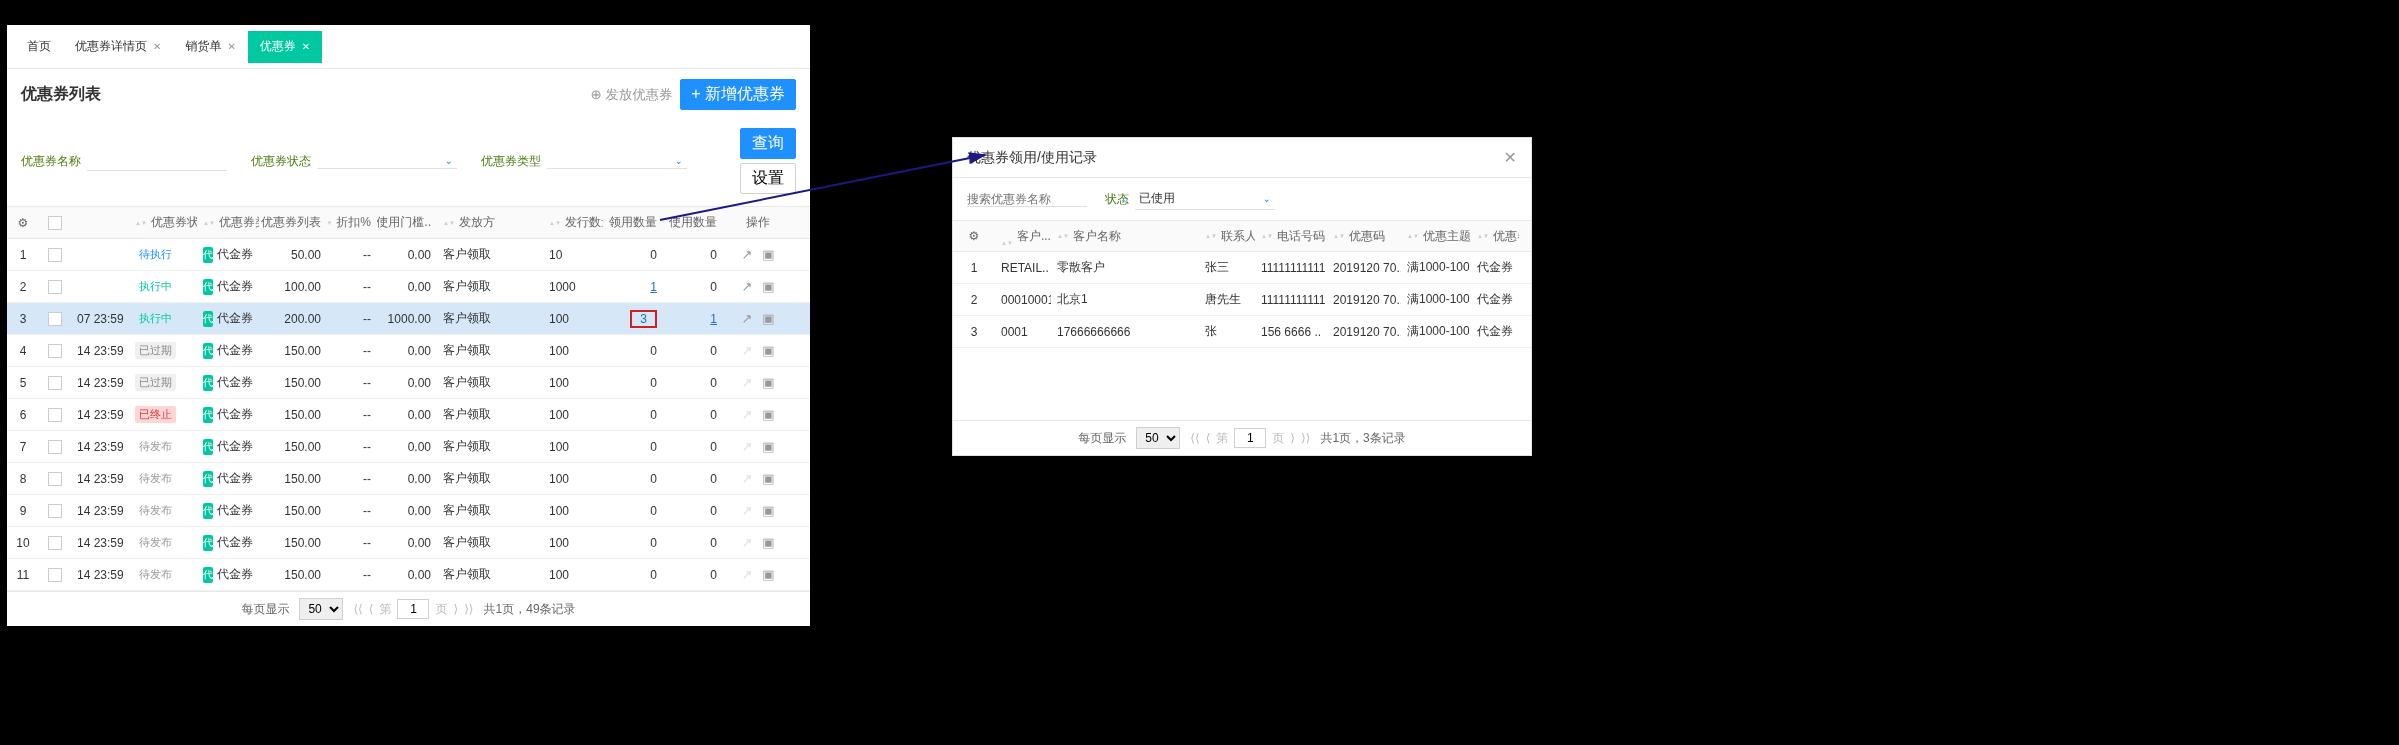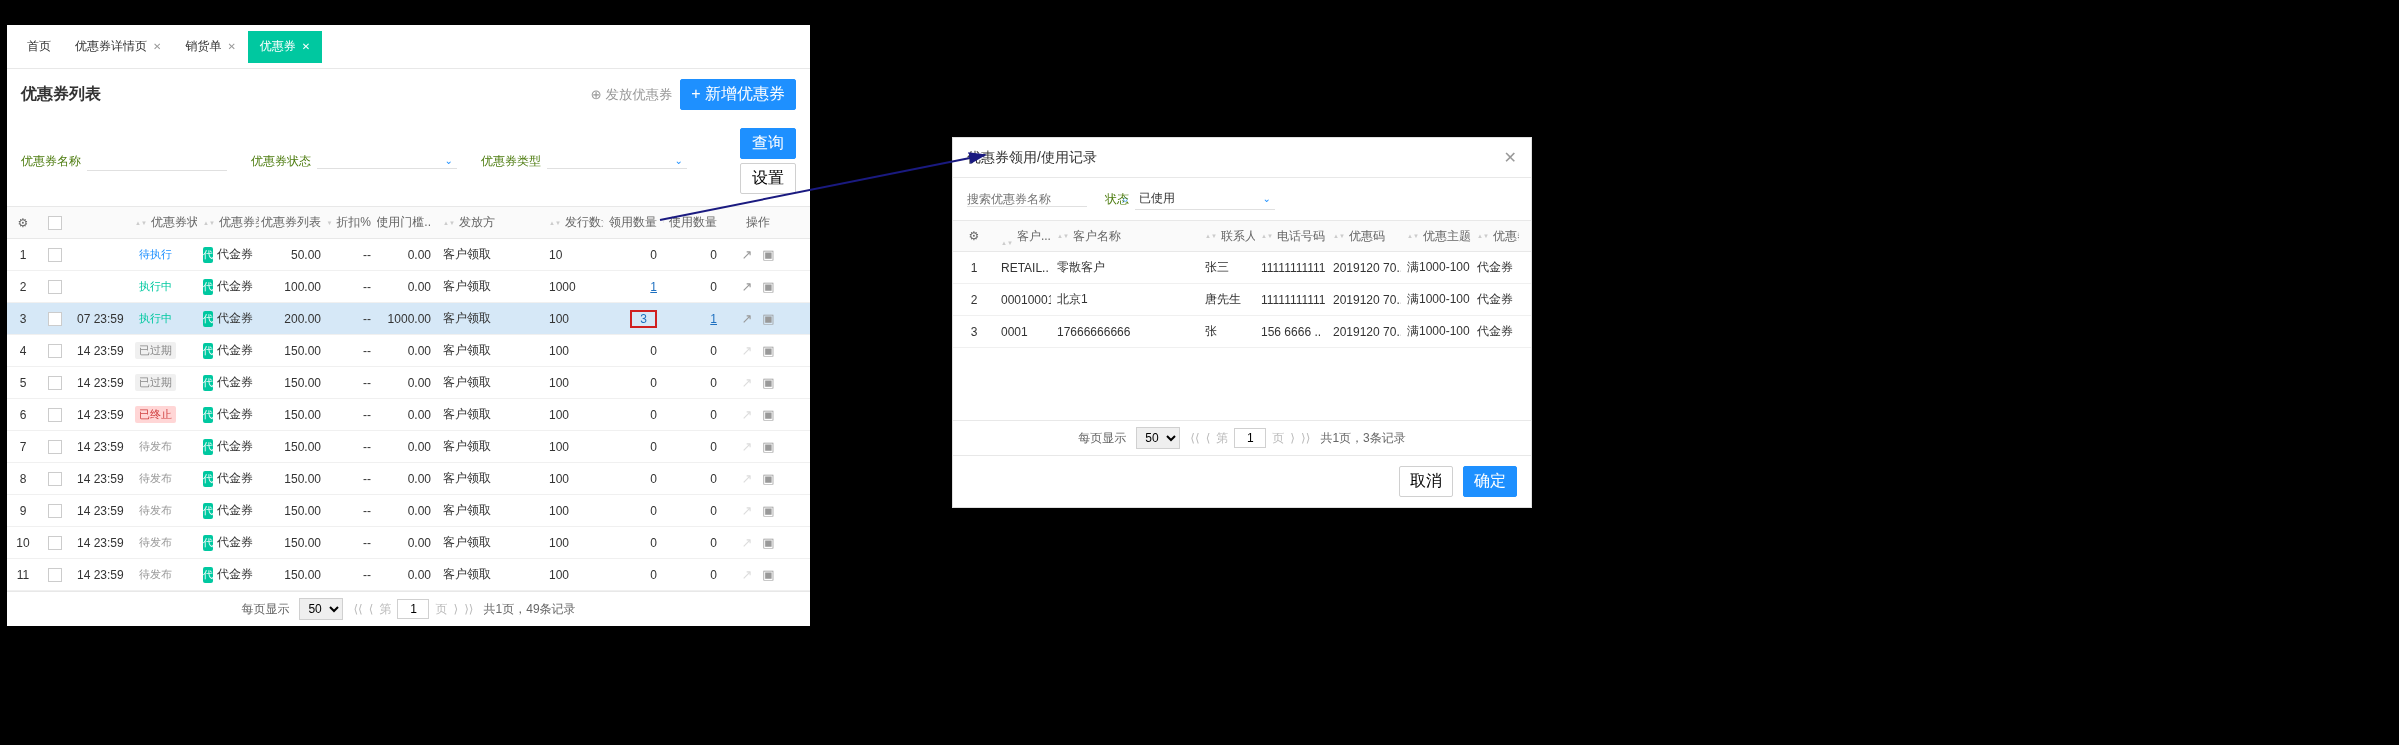--- a/index.html
+++ b/index.html
@@ -544,24 +544,20 @@
       <span>⟨⟨</span>
       <span>⟨</span>
       <span>第</span>
       <input value="1" style="">
       <span>页</span>
       <span>⟩</span>
       <span>⟩⟩</span>
     </div>
     <span>共1页，3条记录</span>
   </div>
-  <div class="modal-foot">
-    <button class="btn">取消</button>
-    <button class="btn btn-primary">确定</button>
-  </div>
 </div>
 
 <svg class="arrow-svg" width="340" height="80">
   <defs>
       <marker id="ah" markerWidth="10" markerHeight="10" refX="8" refY="3" orient="auto">
         <path d="M0,0 L0,6 L9,3 z" fill="#1a1a80"></path>
       </marker>
     </defs>
   <line x1="5" y1="75" x2="330" y2="10" stroke="#1a1a80" stroke-width="2" marker-end="url(#ah)"></line>
 </svg>

